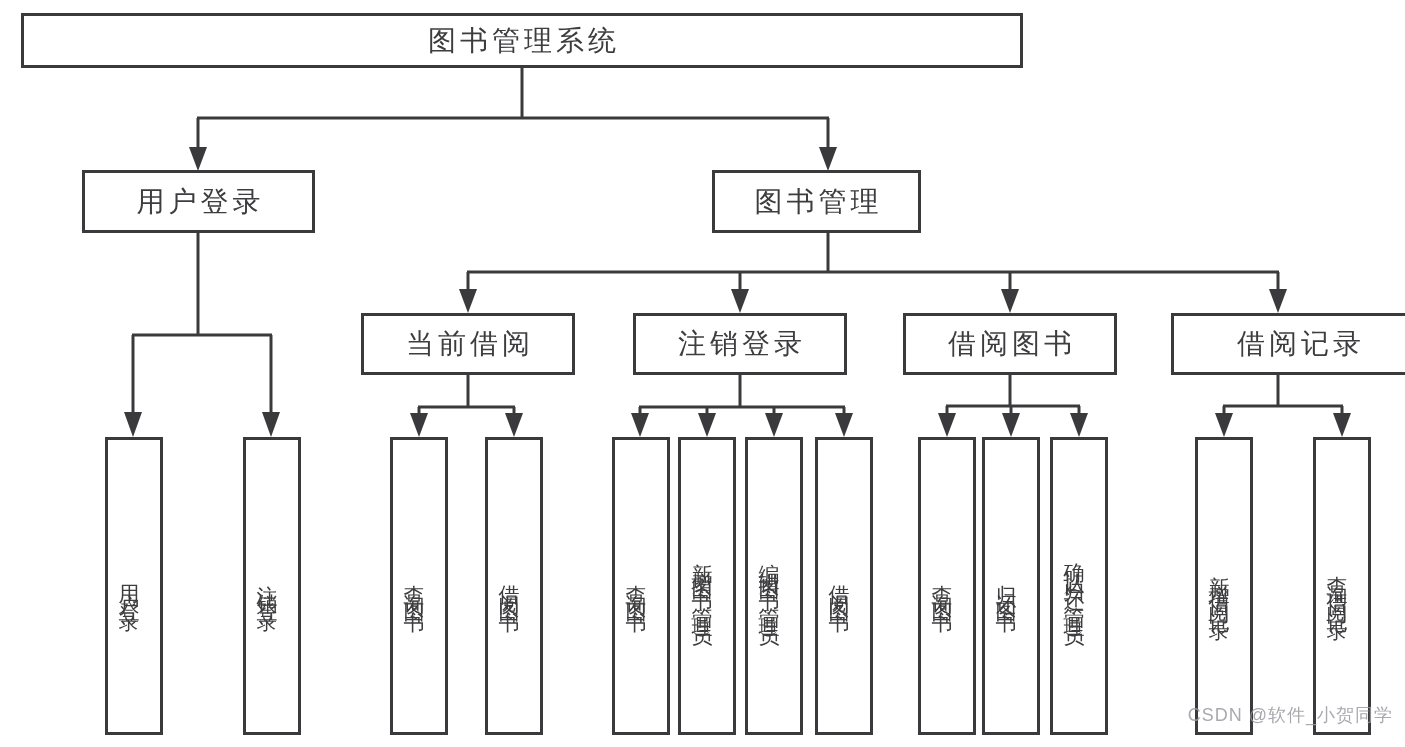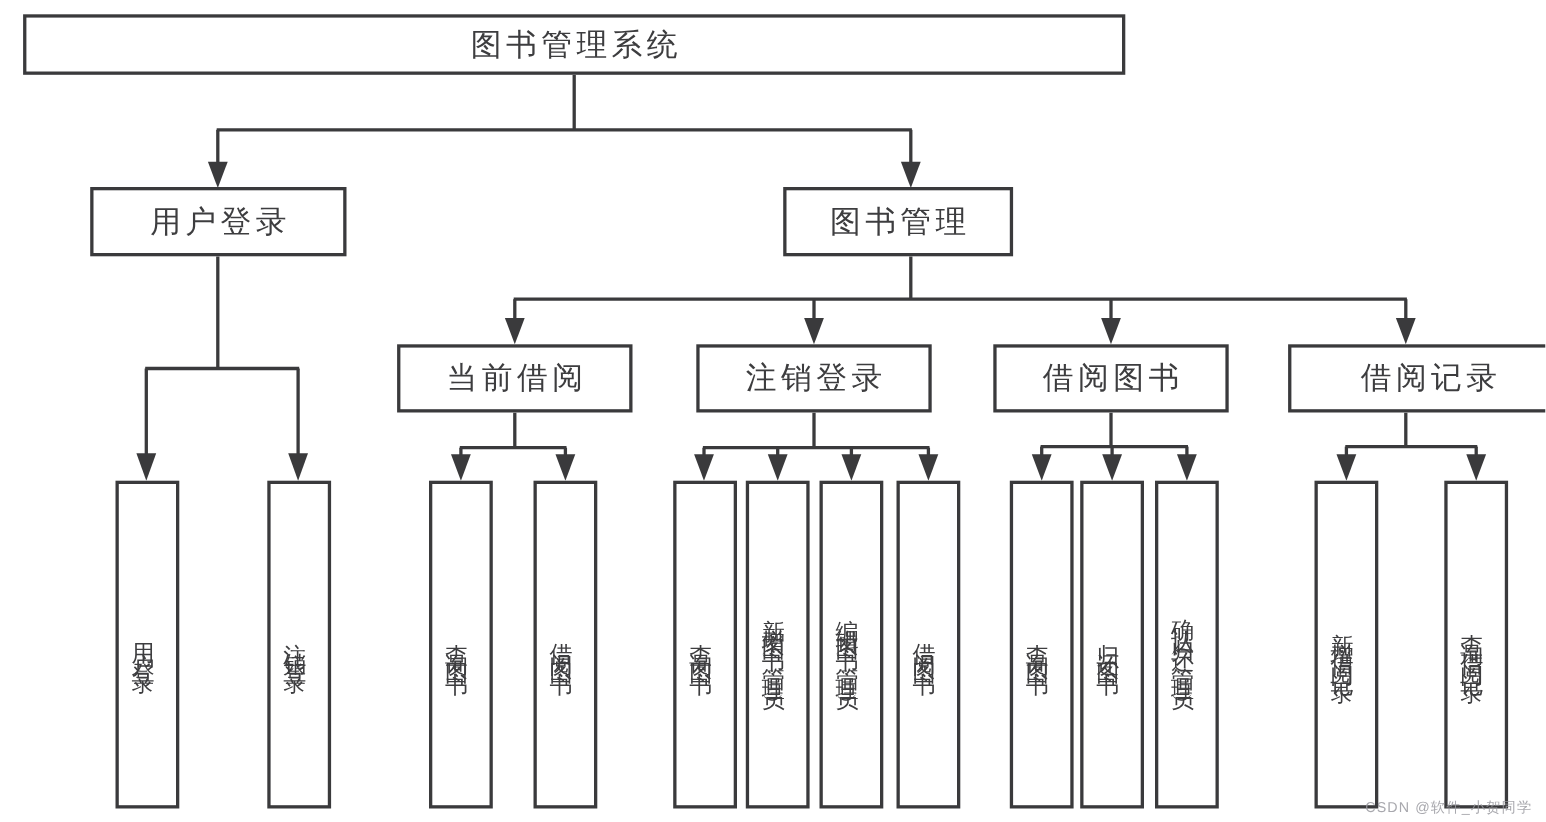--- a/index.html
+++ b/index.html
@@ -33,22 +33,22 @@
     font-size:21px;
     writing-mode:vertical-rl;
     text-orientation:mixed;
     letter-spacing:9px;
     line-height:1;
   }
   .v span{display:block;margin-block-start:9px;}
   #watermark{
     position:absolute;
     right:12px;
-    bottom:4px;
-    font-size:13px;
+    bottom:20px;
+    font-size:18px;
     letter-spacing:1px;
     color:var(--wm);
     opacity:.85;
     white-space:nowrap;
     z-index:5;
   }
 </style>
 </head>
 <body>
 

